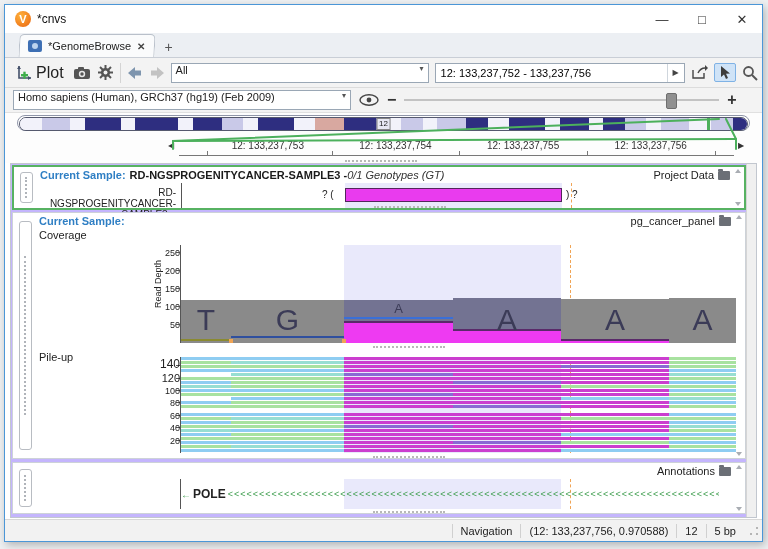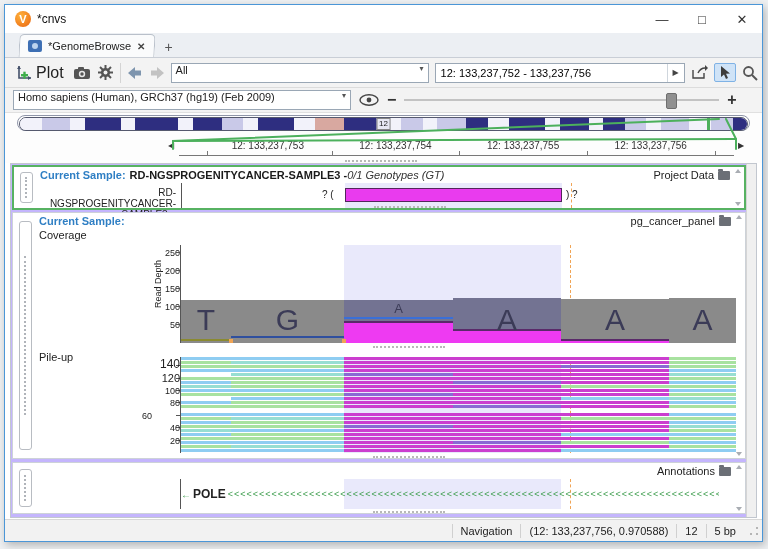--- a/index.html
+++ b/index.html
@@ -469,21 +469,21 @@
             <div style="position: absolute; left: 0px; width: 50px; top: 92px; height: 3px; background: rgb(143, 205, 242); z-index: 2;"></div>
             <div style="position: absolute; left: 50px; width: 113px; top: 92px; height: 3px; background: rgb(143, 205, 242); z-index: 2;"></div>
             <div style="position: absolute; left: 163px; width: 109px; top: 92px; height: 3px; background: rgb(203, 62, 207); z-index: 2;"></div>
             <div style="position: absolute; left: 272px; width: 108px; top: 92px; height: 3px; background: rgb(203, 62, 207); z-index: 2;"></div>
             <div style="position: absolute; left: 380px; width: 108px; top: 92px; height: 3px; background: rgb(143, 205, 242); z-index: 2;"></div>
             <div style="position: absolute; left: 488px; width: 67px; top: 92px; height: 3px; background: rgb(143, 205, 242); z-index: 2;"></div>
             <div style="position: absolute; right: 556px; bottom: 7.4px; font-size: 9px; color: rgb(34, 34, 34); z-index: 4;">20</div>
             <div style="position: absolute; left: -5px; width: 4px; height: 1px; bottom: 12.4px; background: rgb(85, 85, 85);"></div>
             <div style="position: absolute; right: 556px; bottom: 19.8px; font-size: 9px; color: rgb(34, 34, 34); z-index: 4;">40</div>
             <div style="position: absolute; left: -5px; width: 4px; height: 1px; bottom: 24.8px; background: rgb(85, 85, 85);"></div>
-            <div style="position: absolute; right: 584px; bottom: 32.2px; font-size: 9px; color: rgb(34, 34, 34); z-index: 4;">60</div>
+            <div style="position: absolute; right: 556px; bottom: 32.2px; font-size: 9px; color: rgb(34, 34, 34); z-index: 4;">60</div>
             <div style="position: absolute; left: -5px; width: 4px; height: 1px; bottom: 37.2px; background: rgb(85, 85, 85);"></div>
             <div style="position: absolute; right: 556px; bottom: 44.6px; font-size: 9px; color: rgb(34, 34, 34); z-index: 4;">80</div>
             <div style="position: absolute; left: -5px; width: 4px; height: 1px; bottom: 49.6px; background: rgb(85, 85, 85);"></div>
             <div style="position: absolute; right: 556px; bottom: 57px; font-size: 9px; color: rgb(34, 34, 34); z-index: 4;">100</div>
             <div style="position: absolute; left: -5px; width: 4px; height: 1px; bottom: 62px; background: rgb(85, 85, 85);"></div>
             <div style="position: absolute; right: 556px; bottom: 69.4px; font-size: 11px; color: rgb(34, 34, 34); z-index: 4; margin-top: 40px;">120</div>
             <div style="position: absolute; left: -5px; width: 4px; height: 1px; bottom: 74.4px; background: rgb(85, 85, 85);"></div>
             <div style="position: absolute; right: 556px; bottom: 81.8px; font-size: 12px; color: rgb(34, 34, 34); z-index: 4;">140</div>
             <div style="position: absolute; left: -5px; width: 4px; height: 1px; bottom: 86.8px; background: rgb(85, 85, 85);"></div>
           </div>

